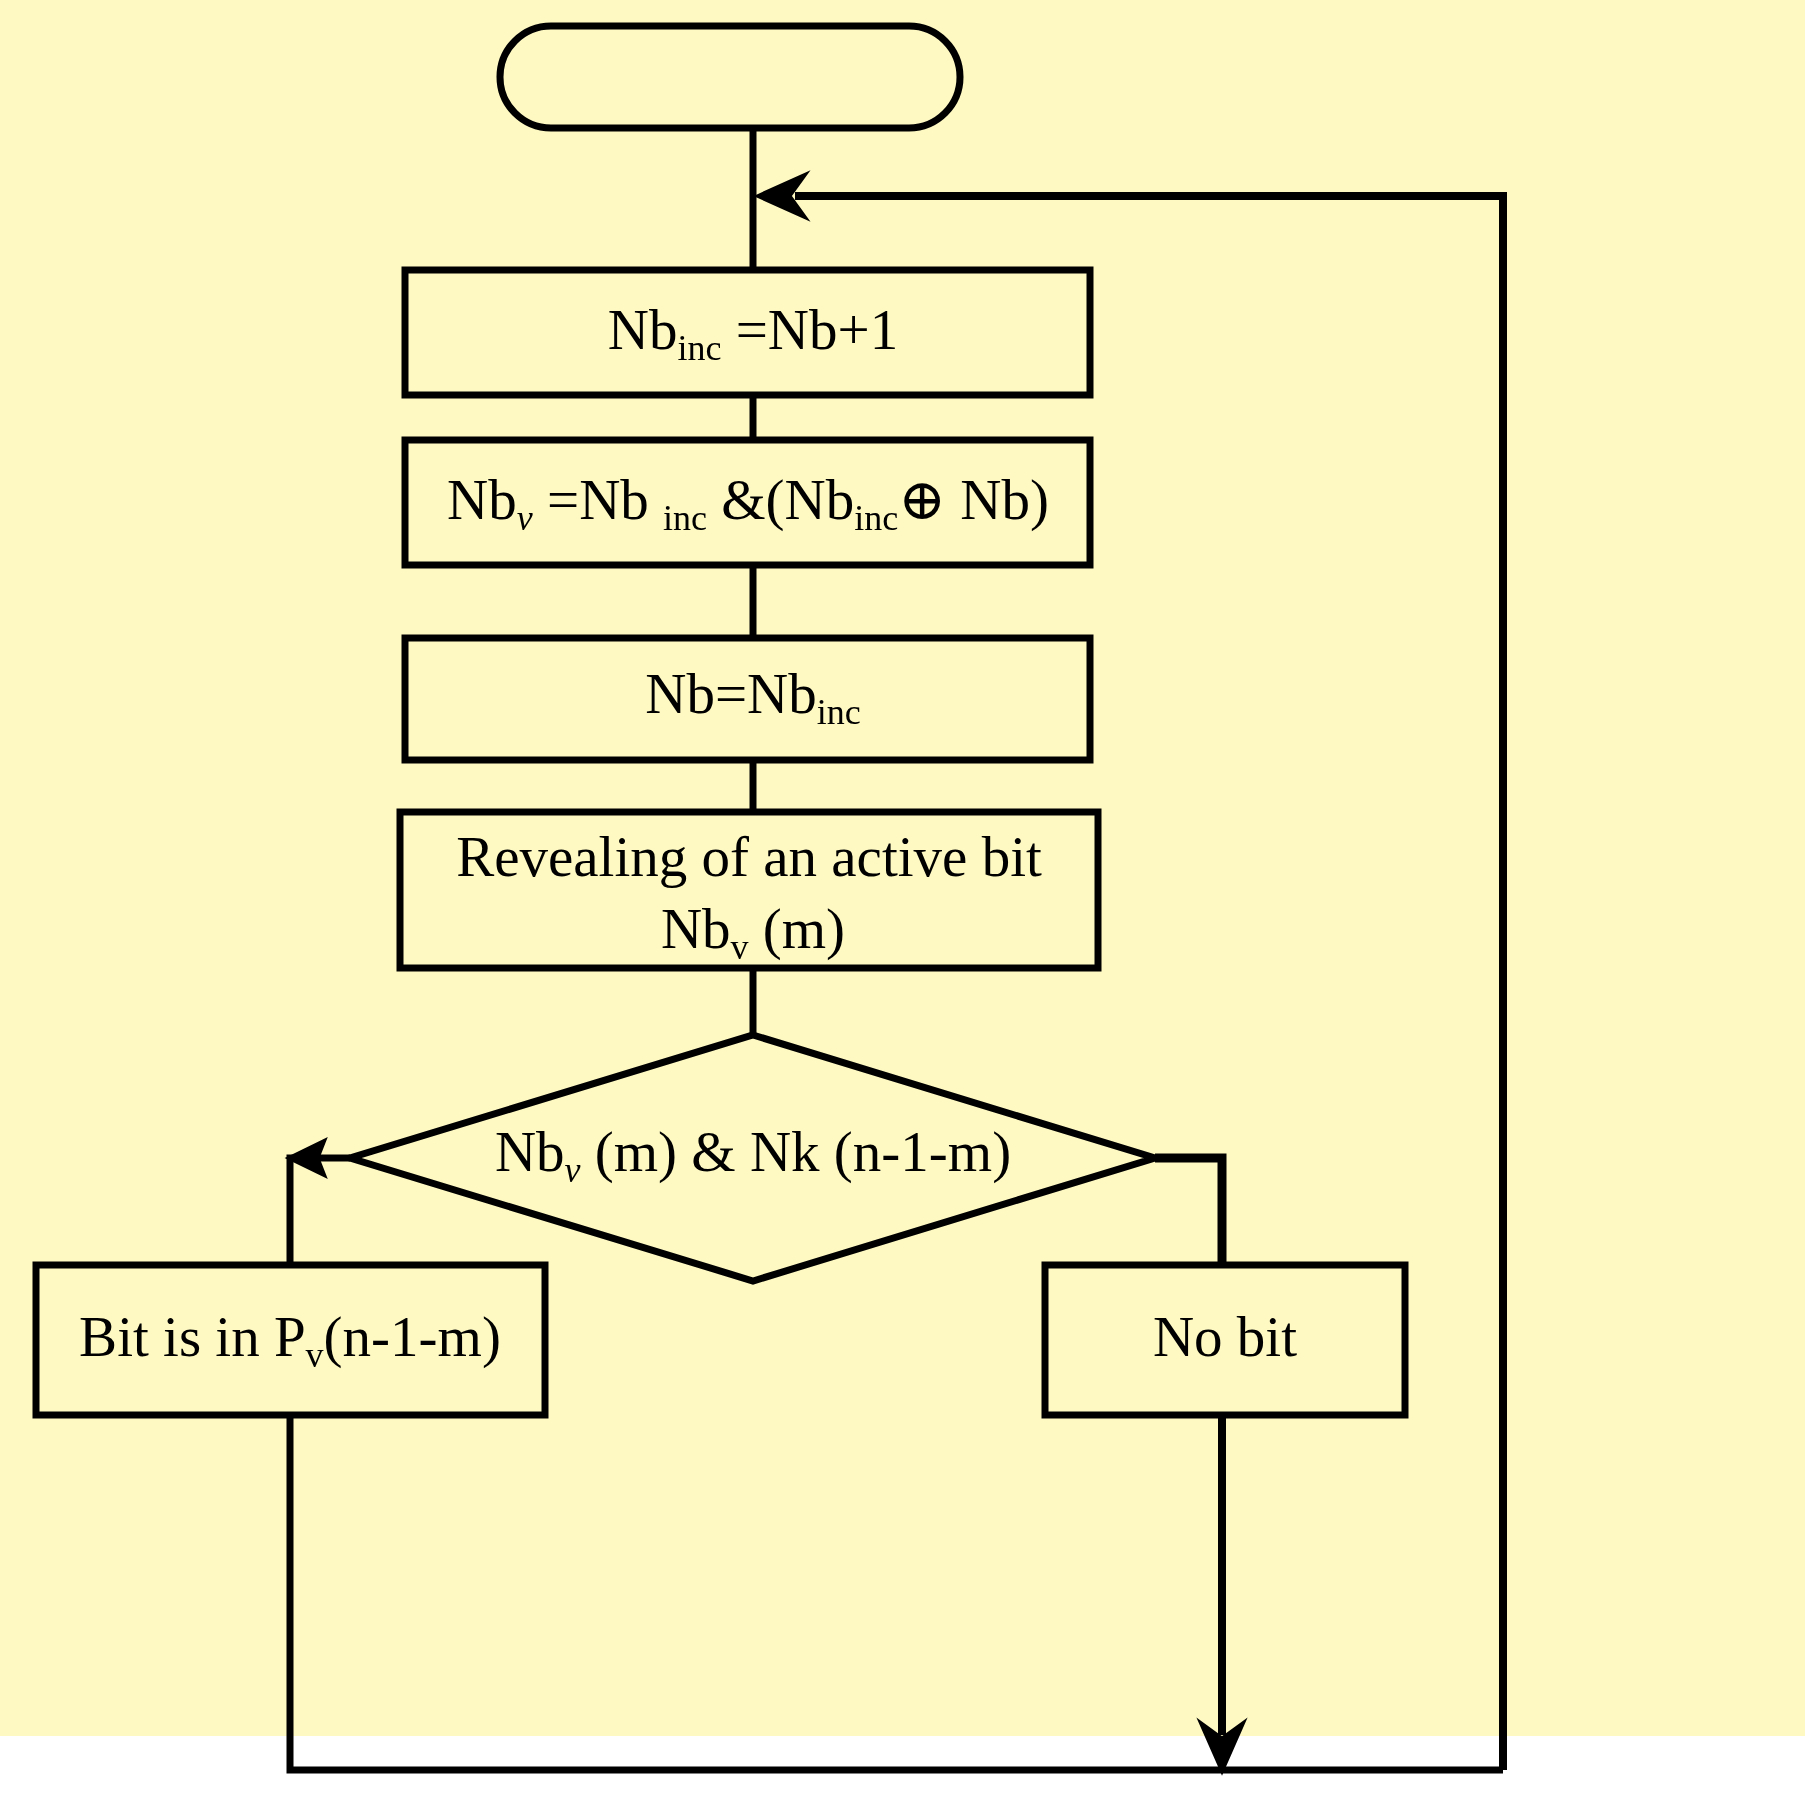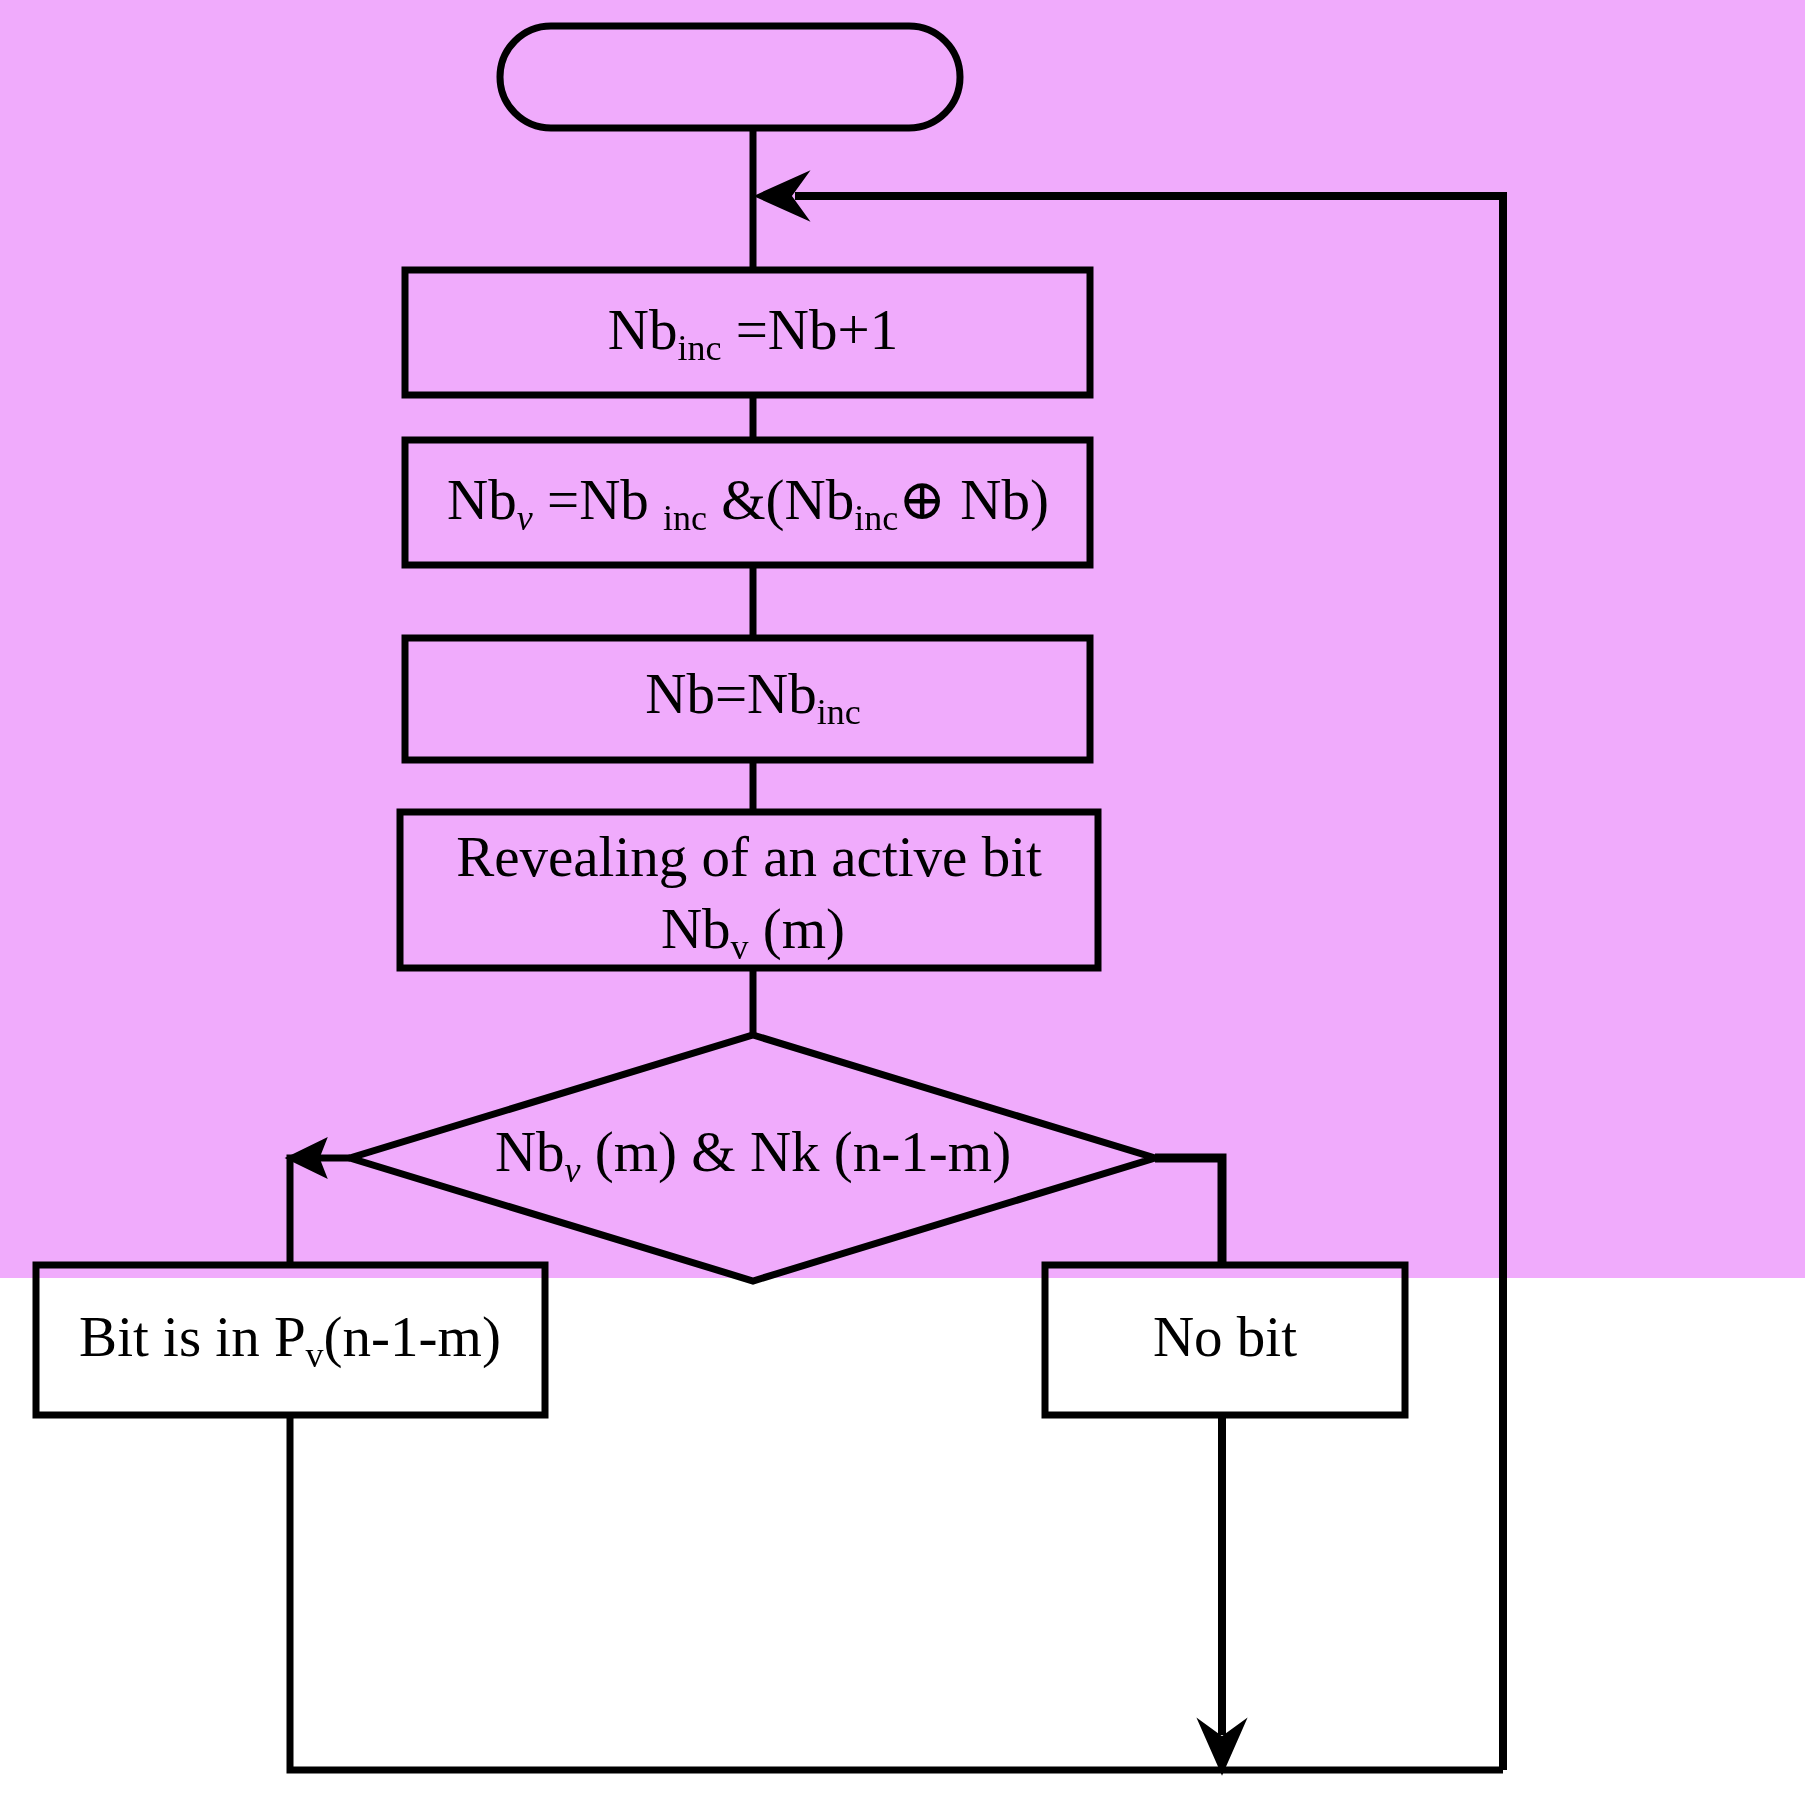--- a/index.html
+++ b/index.html
@@ -9,22 +9,22 @@
   }
   body {
     width: 1805px;
     height: 1818px;
     font-family: "Liberation Serif", "DejaVu Serif", serif;
     overflow: hidden;
   }
   #flowchart-root {
     position: relative;
     width: 1805px;
-    height: 1278px;
-    background: #f0abfc;
+    height: 1736px;
+    background: #fef9c3;
   }
   svg.chart {
     position: absolute;
     top: 0;
     left: 0;
     width: 1805px;
     height: 1818px;
   }
   .shape-fill { fill: #ffffff; }
   .shape-stroke { stroke: #000000; fill: none; }

